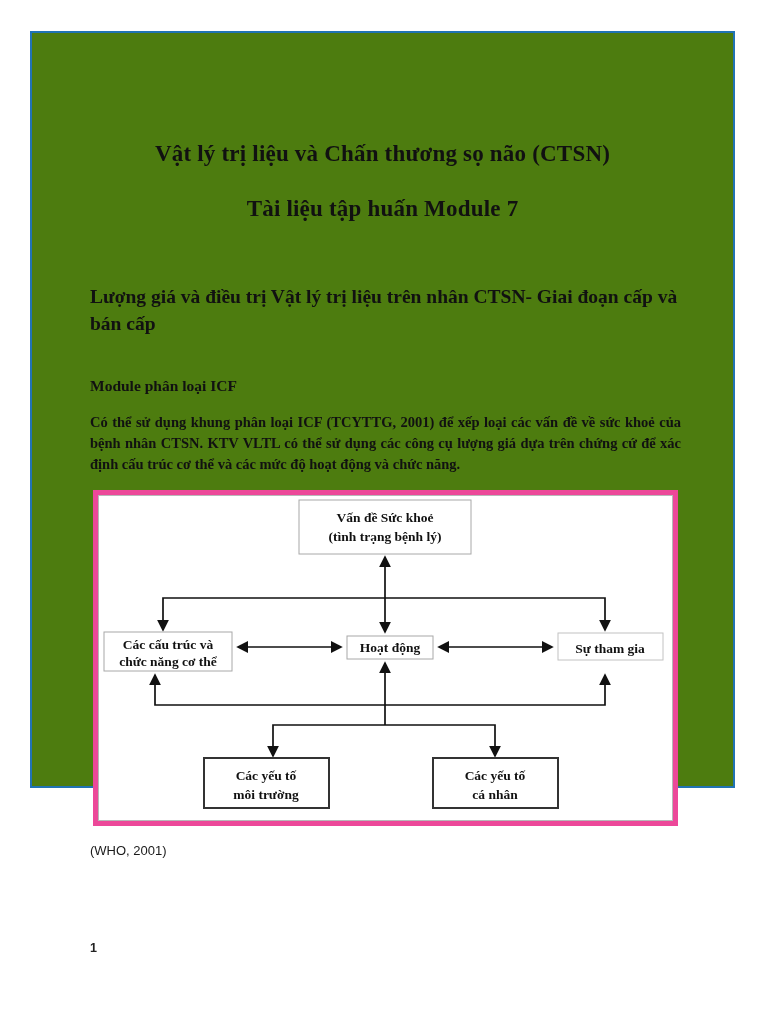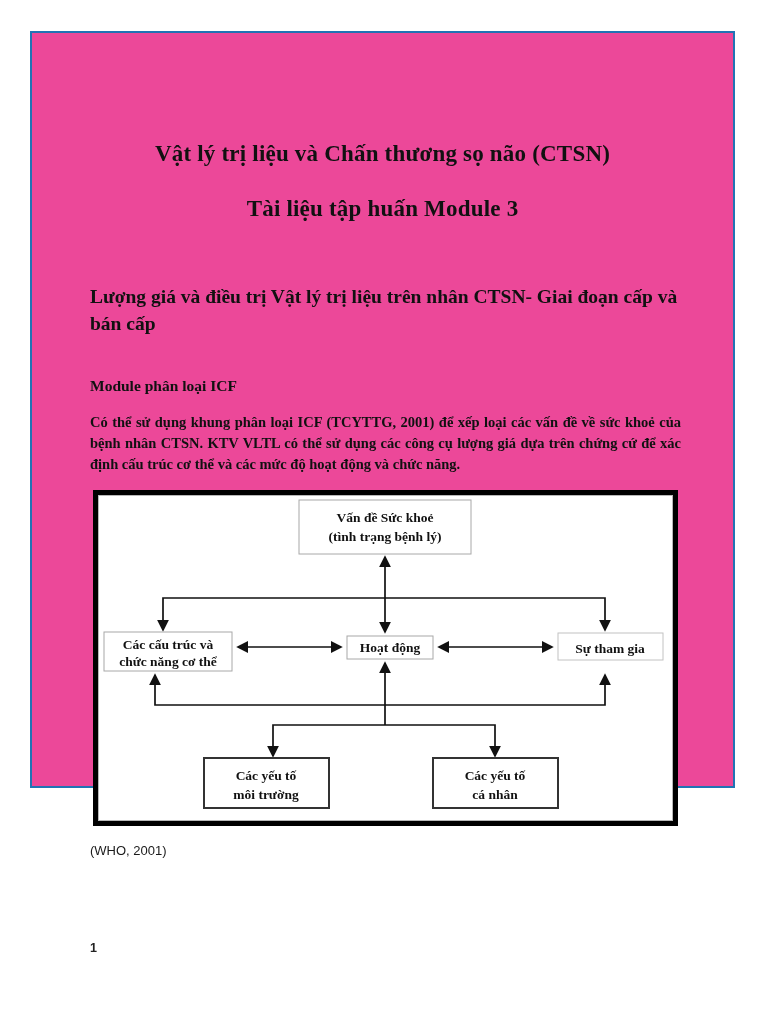--- a/index.html
+++ b/index.html
@@ -16,21 +16,21 @@
     color: #111;
   }
   .page-border {
     position: absolute;
     left: 30px;
     top: 31px;
     width: 705px;
     height: 757px;
     border: 2px solid #2173b4;
     box-sizing: border-box;
-    background: #ec4899;
+    background: #4d7c0f;
   }
   .title-block {
     position: absolute;
     top: 108px;
     left: 0;
     right: 0;
     text-align: center;
   }
   .title-line1, .title-line2 {
     font-size: 23px;
@@ -63,21 +63,21 @@
     line-height: 21px;
     text-align: justify;
     font-weight: bold;
   }
   .diagram-frame {
     position: absolute;
     top: 457px;
     left: 61px;
     width: 585px;
     height: 336px;
-    border: 5px solid #000000;
+    border: 5px solid #ec4899;
     box-sizing: border-box;
     background: #ffffff;
     box-shadow: inset 0 0 0 1px #b8b8b8;
   }
   .diagram-frame svg { display: block; }
   .diagram-frame text {
     font-family: "Liberation Serif", "DejaVu Serif", serif;
     font-weight: bold;
     font-size: 13.5px;
     fill: #111;
@@ -101,21 +101,21 @@
     color: #222;
   }
 </style>
 </head>
 <body>
 
 <div class="page-border">
 
   <div class="title-block">
     <div class="title-line1">Vật lý trị liệu và Chấn thương sọ não (CTSN)</div>
-    <div class="title-line2">Tài liệu tập huấn Module 3</div>
+    <div class="title-line2">Tài liệu tập huấn Module 7</div>
   </div>
 
   <div class="section-heading">Lượng giá và điều trị Vật lý trị liệu trên nhân CTSN- Giai đoạn cấp và bán cấp</div>
 
   <div class="subheading">Module phân loại ICF</div>
 
   <div class="paragraph">Có thể sử dụng khung phân loại ICF (TCYTTG, 2001) để xếp loại các vấn đề về sức khoẻ của bệnh nhân CTSN. KTV VLTL có thể sử dụng các công cụ lượng giá dựa trên chứng cứ để xác định cấu trúc cơ thể và các mức độ hoạt động và chức năng.</div>
 
   <div class="diagram-frame">
     <svg width="575" height="326" viewBox="0 0 575 326">

